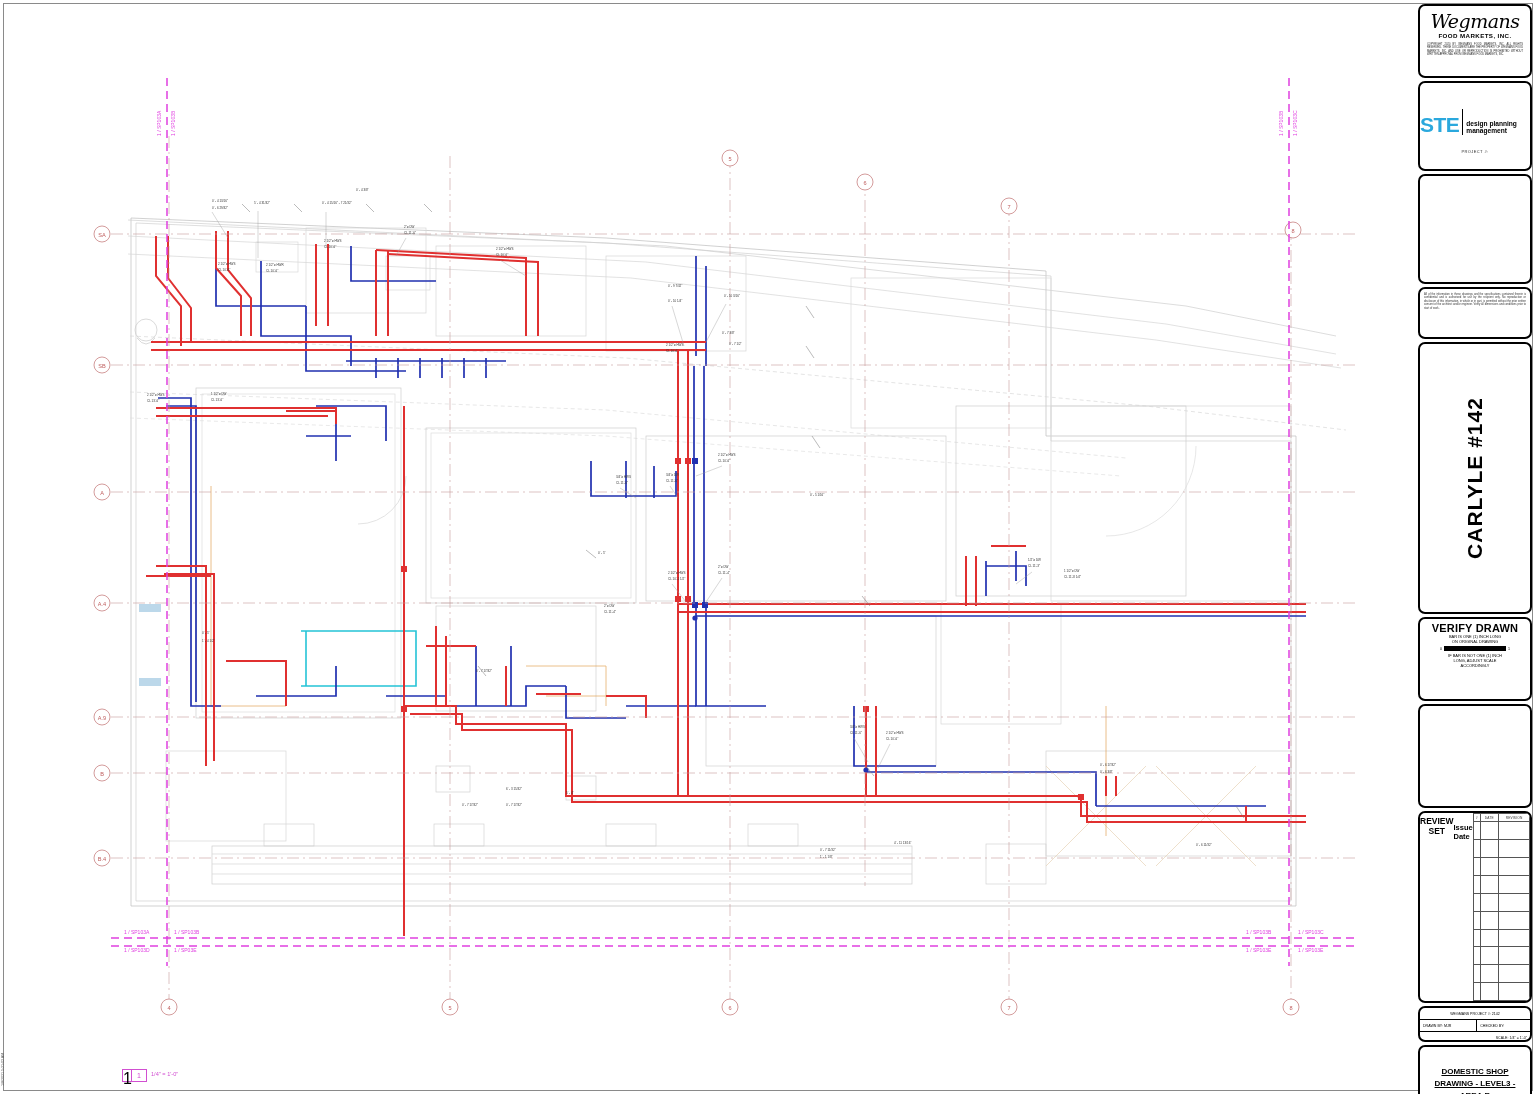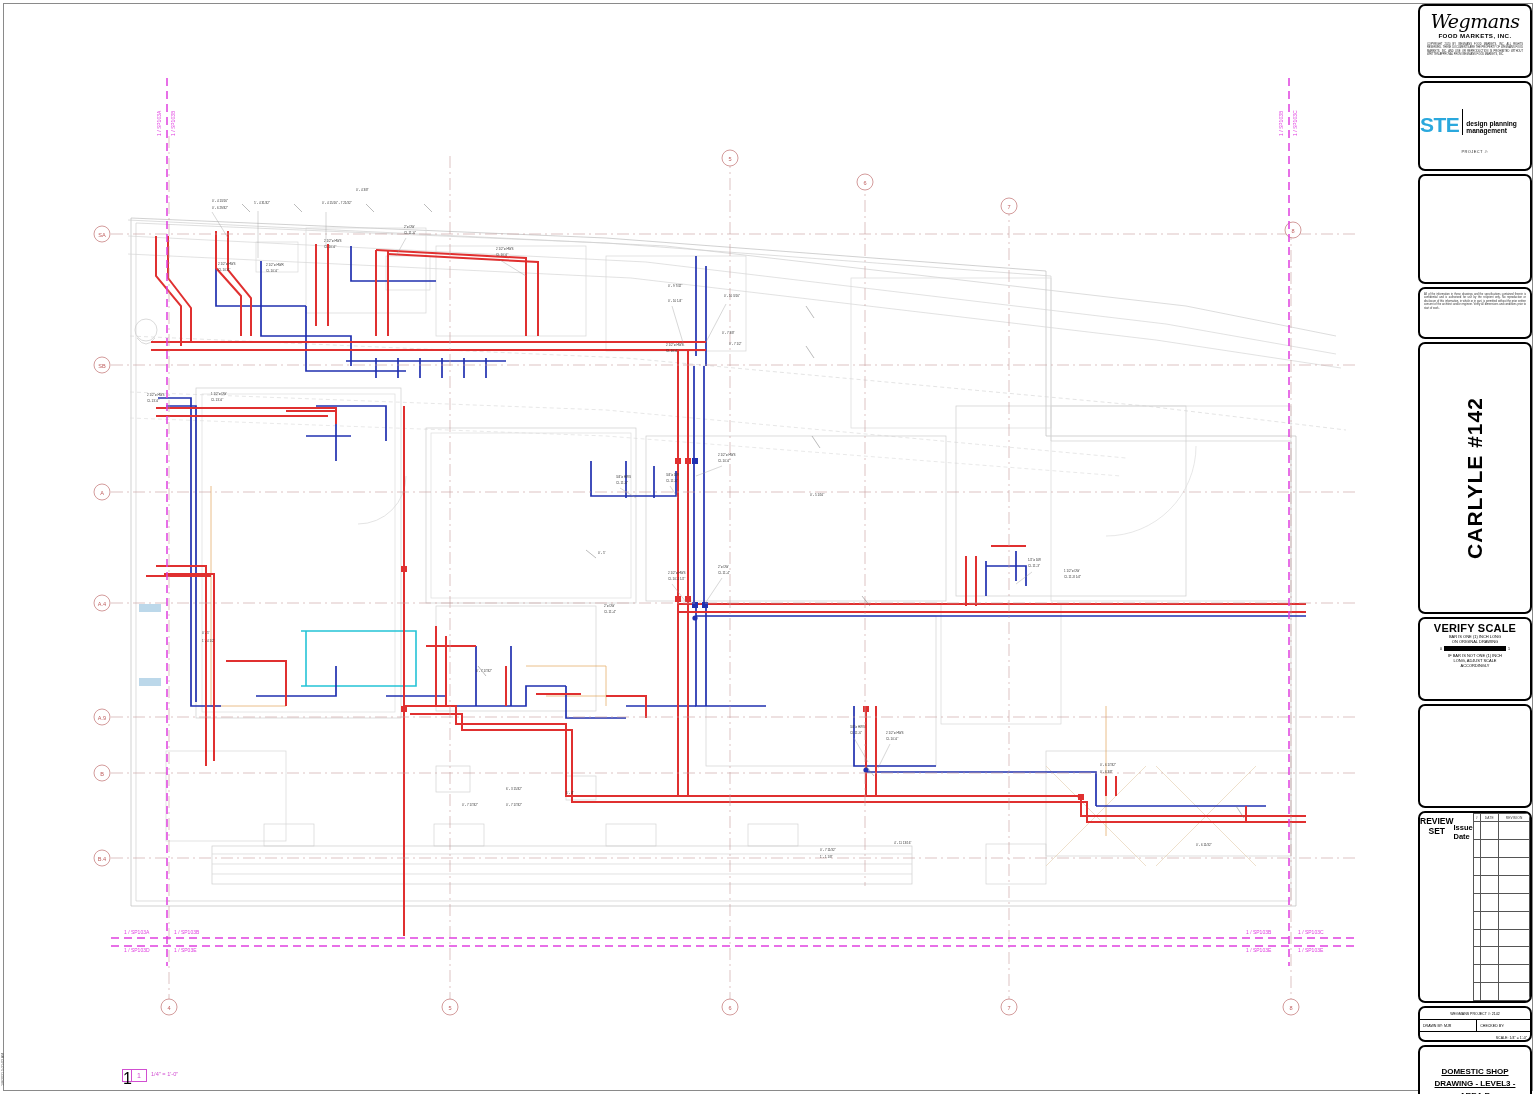--- a/index.html
+++ b/index.html
@@ -593,21 +593,21 @@
 
     <div class="tb-box tb-disclaim">
       <div class="disclaim-txt">All of the information in these drawings and the specifications contained therein is confidential and is authorized for use by the recipient only. No reproduction or disclosure of this information, in whole or in part, is permitted without the prior written consent of the architect and/or engineer. Verify all dimensions and conditions prior to start of work.</div>
     </div>
 
     <div class="tb-box tb-projname">
       <div class="projname-v">CARLYLE #142</div>
     </div>
 
     <div class="tb-box tb-verify">
-      <div class="vs-title">VERIFY SCALE</div>
+      <div class="vs-title">VERIFY DRAWN</div>
       <div class="vs-line">BAR IS ONE (1) INCH LONG</div>
       <div class="vs-line">ON ORIGINAL DRAWING</div>
       <div class="vs-bar-wrap">
         <span class="vs-tick">0</span>
         <span class="vs-bar"></span>
         <span class="vs-tick">1</span>
       </div>
       <div class="vs-line">IF BAR IS NOT ONE (1) INCH</div>
       <div class="vs-line">LONG, ADJUST SCALE</div>
       <div class="vs-line">ACCORDINGLY</div>

